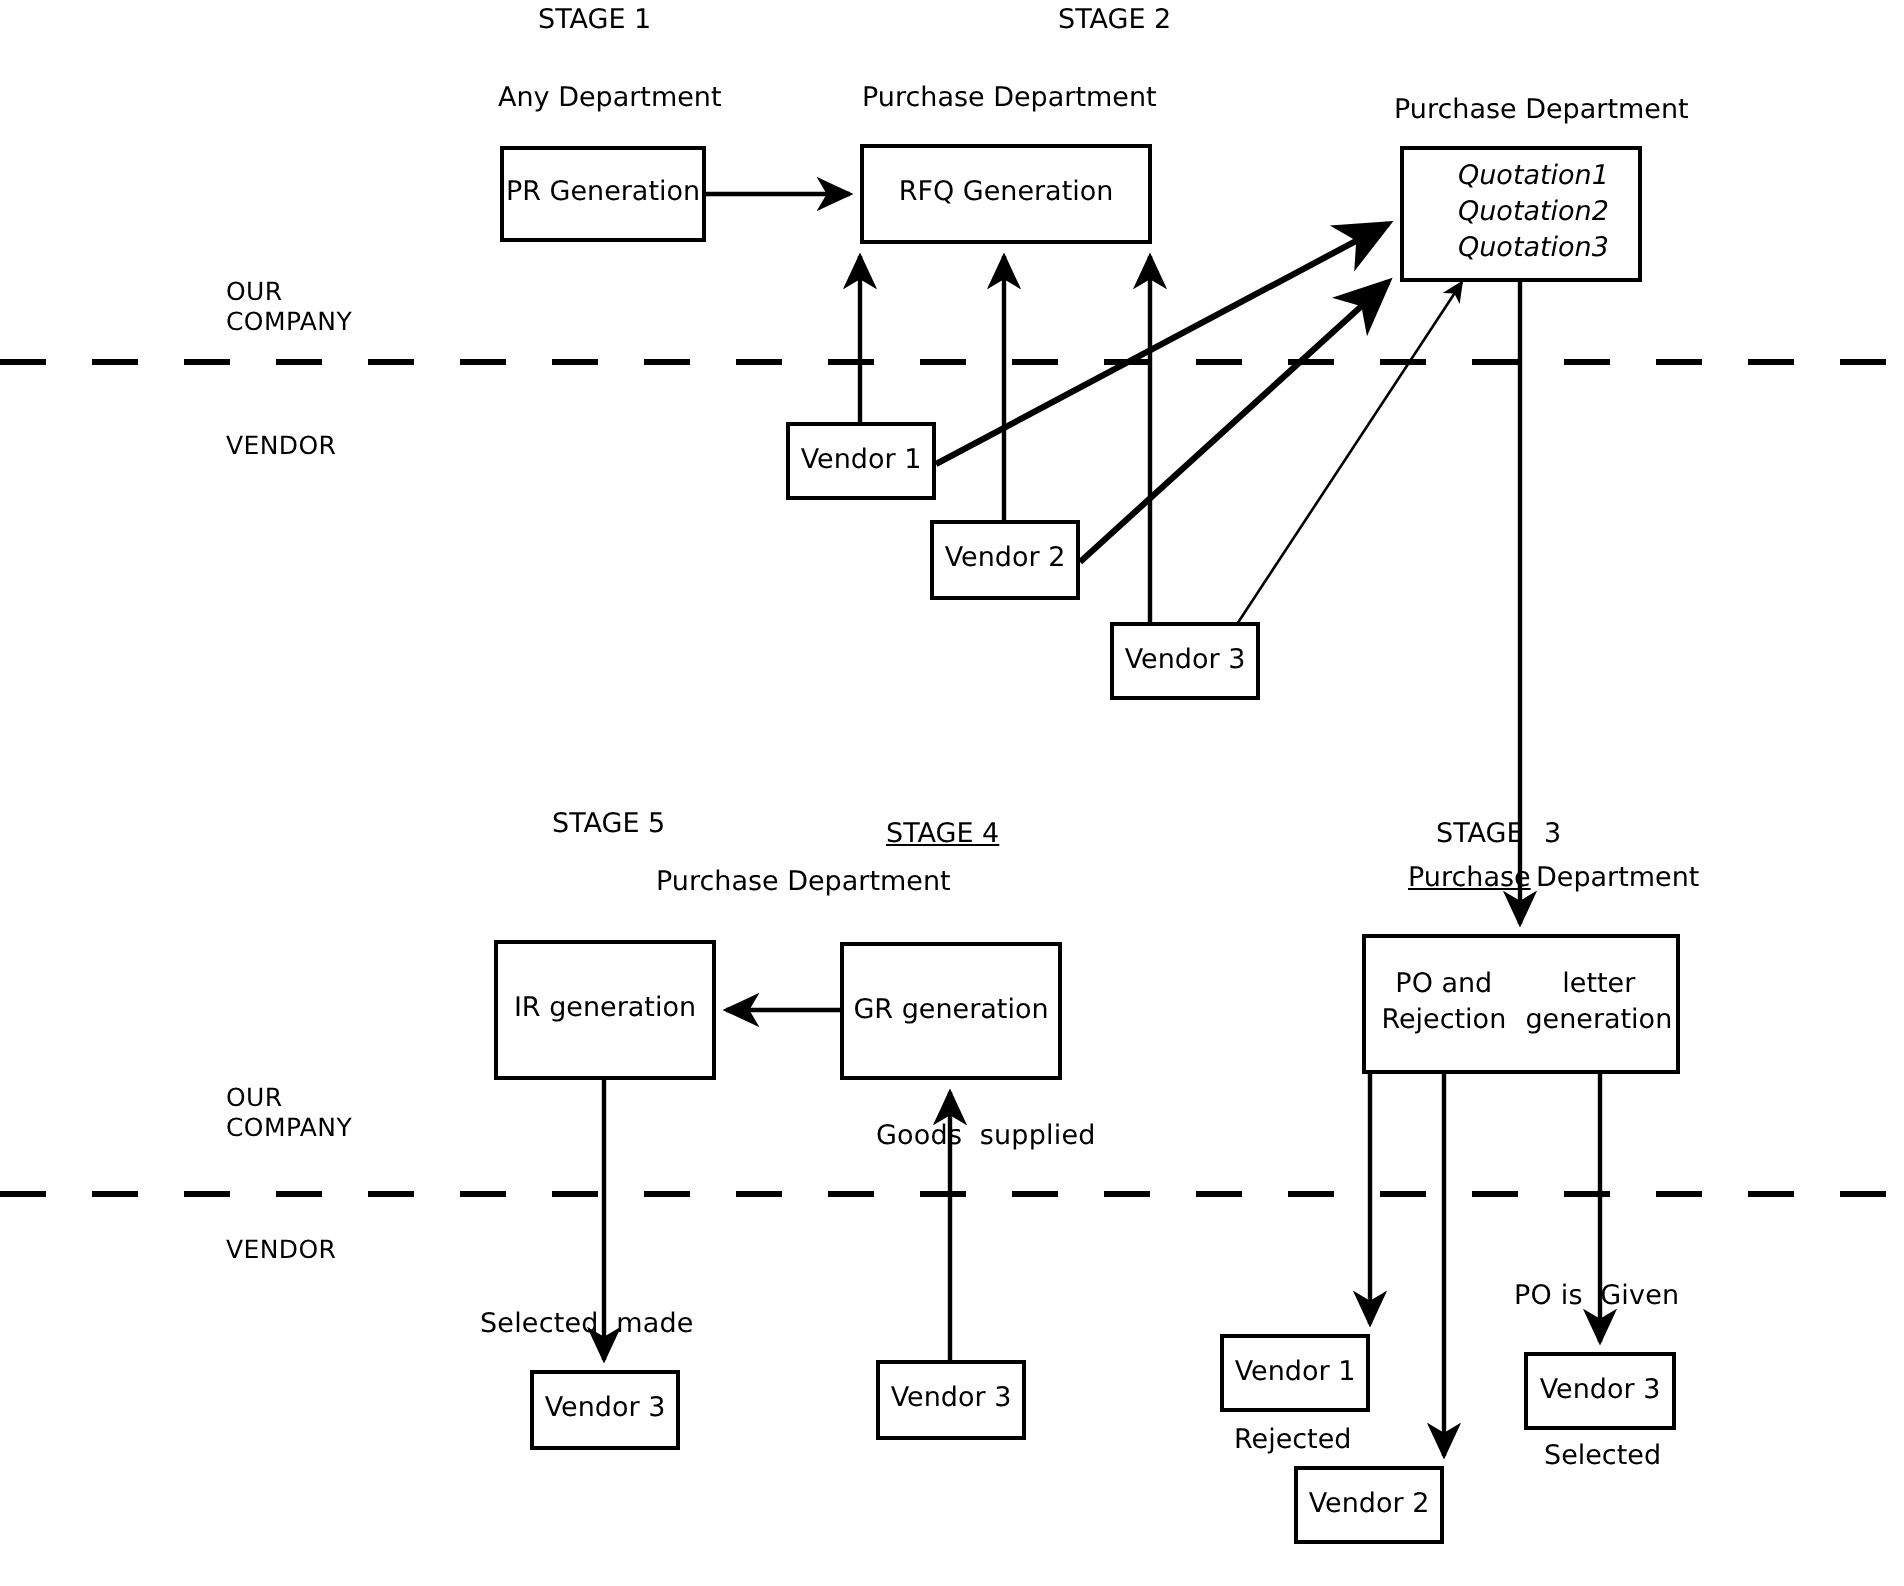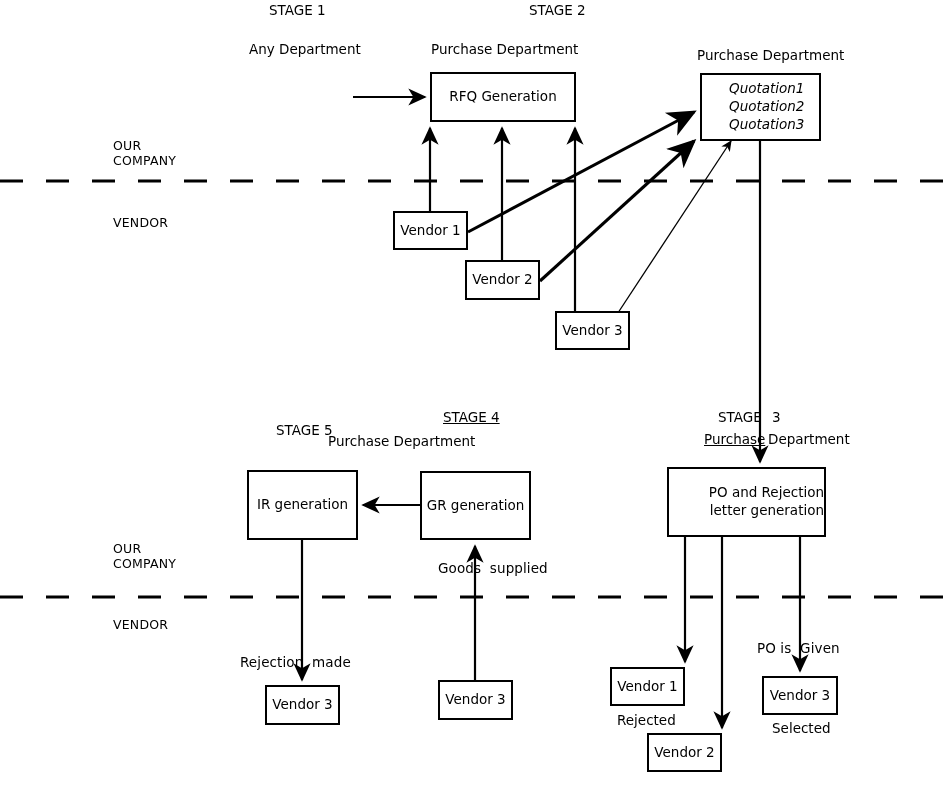--- a/index.html
+++ b/index.html
@@ -119,68 +119,69 @@
   <div class="stage" style="left:529px; top:2px;">STAGE 2</div>
 
   <div class="lbl" style="left:249px; top:41px;">Any Department</div>
   <div class="lbl" style="left:431px; top:41px;">Purchase Department</div>
   <div class="lbl" style="left:697px; top:47px;">Purchase Department</div>
 
   <div class="lbl caps" style="left:113px; top:138px;">OUR</div>
   <div class="lbl caps" style="left:113px; top:153px;">COMPANY</div>
   <div class="lbl caps" style="left:113px; top:215px;">VENDOR</div>
 
+  <div class="node" style="left:250px; top:73px; width:103px; height:48px;">PR Generation</div>
 
   <div class="node" style="left:430px; top:72px; width:146px; height:50px;">RFQ Generation</div>
 
   <div class="node left-text" style="left:700px; top:73px; width:121px; height:68px; flex-direction:column; align-items:flex-start; justify-content:center;font-style:italic;">
     <span>Quotation1</span>
     <span>Quotation2</span>
     <span>Quotation3</span>
   </div>
 
   <div class="node" style="left:393px; top:211px; width:75px; height:39px;">Vendor 1</div>
 
   <div class="node" style="left:465px; top:260px; width:75px; height:40px;">Vendor 2</div>
 
   <div class="node" style="left:555px; top:311px; width:75px; height:39px;">Vendor 3</div>
 
-  <div class="stage" style="left:276px; top:422px;text-align:right;">STAGE 5</div>
+  <div class="stage" style="left:276px; top:404px;text-align:right;">STAGE 5</div>
   <div class="stage" style="left:443px; top:409px;text-decoration:underline;">STAGE 4</div>
   <div class="stage" style="left:718px; top:409px;">STAGE</div>
   <div class="stage" style="left:772px; top:409px;">3</div>
 
   <div class="lbl" style="left:328px; top:433px;">Purchase Department</div>
   <div class="lbl" style="left:704px; top:431px;text-decoration:underline;">Purchase</div>
   <div class="lbl" style="left:768px; top:431px;">Department</div>
 
   <div class="lbl caps" style="left:113px; top:541px;">OUR</div>
   <div class="lbl caps" style="left:113px; top:556px;">COMPANY</div>
   <div class="lbl caps" style="left:113px; top:617px;">VENDOR</div>
 
   <div class="node" style="left:247px; top:470px; width:111px; height:70px;">IR generation</div>
 
   <div class="node" style="left:420px; top:471px; width:111px; height:69px;">GR generation</div>
 
-  <div class="node" style="left:667px; top:467px; width:159px; height:70px; flex-direction:column;align-items:flex-end;">
+  <div class="node" style="left:681px; top:467px; width:159px; height:70px; flex-direction:row;">
     <span>PO and Rejection</span>
     <span>letter generation</span>
   </div>
 
   <div class="node" style="left:265px; top:685px; width:75px; height:40px;">Vendor 3</div>
 
   <div class="node" style="left:438px; top:680px; width:75px; height:40px;">Vendor 3</div>
 
   <div class="node" style="left:610px; top:667px; width:75px; height:39px;">Vendor 1</div>
 
   <div class="node" style="left:647px; top:733px; width:75px; height:39px;">Vendor 2</div>
 
   <div class="node" style="left:762px; top:676px; width:76px; height:39px;">Vendor 3</div>
 
   <div class="lbl wordgap" style="left:438px; top:560px;">Goods  supplied</div>
-  <div class="lbl wordgap" style="left:240px; top:654px;">Rejection  made</div>
+  <div class="lbl wordgap" style="left:240px; top:654px;">Selected  made</div>
   <div class="lbl wordgap" style="left:757px; top:640px;">PO is  Given</div>
 
   <div class="lbl" style="left:617px; top:712px;">Rejected</div>
   <div class="lbl" style="left:654px; top:777px;">Rejected</div>
   <div class="lbl" style="left:772px; top:720px;">Selected</div>
 
 </div>
 
 </body></html>

